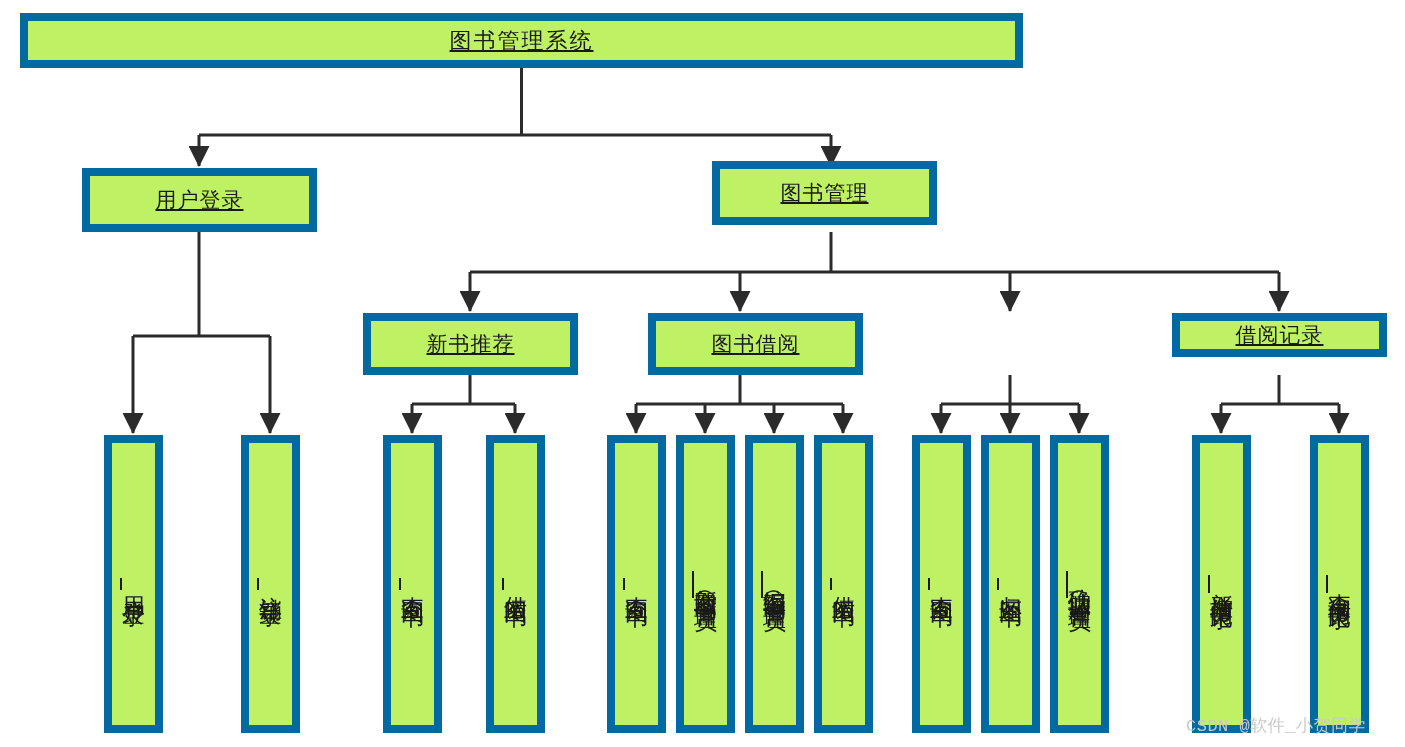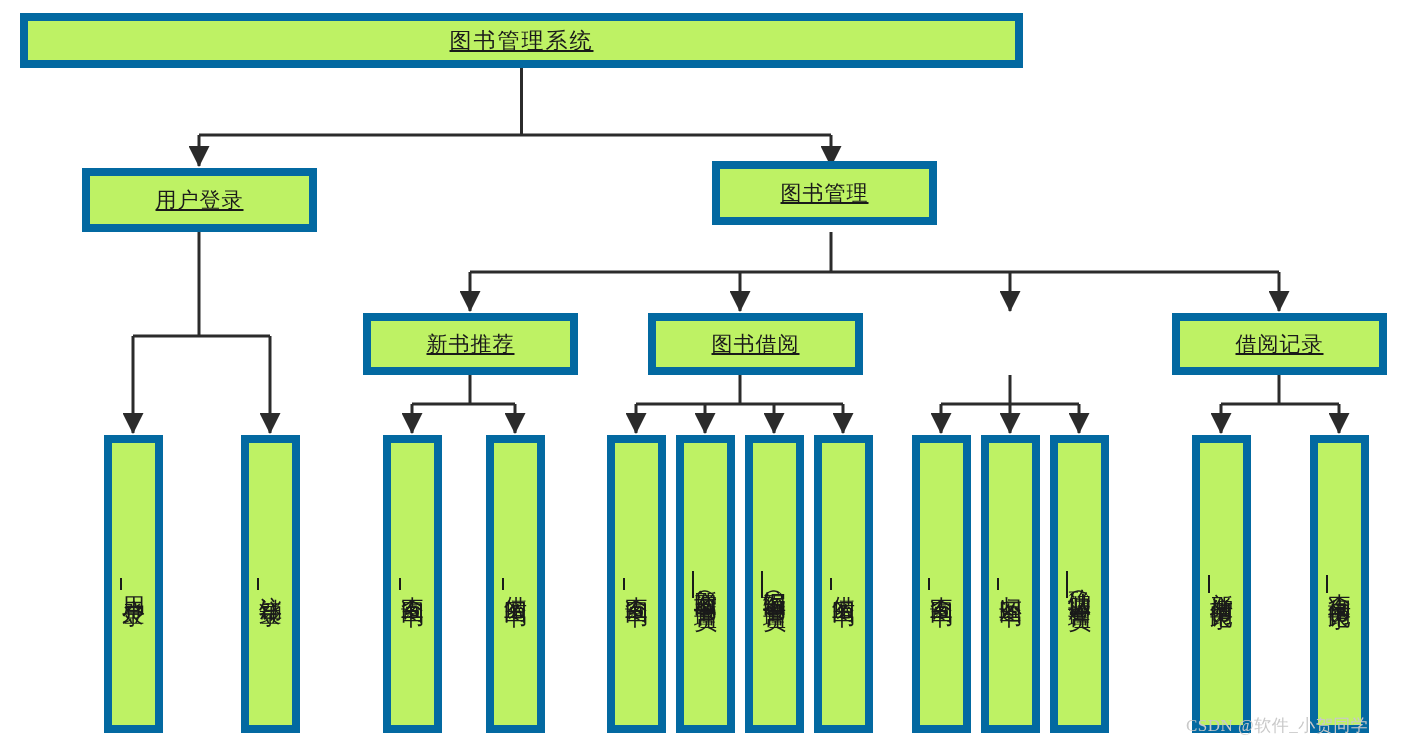--- a/index.html
+++ b/index.html
@@ -66,21 +66,21 @@
   }
   #watermark {
     position: absolute;
     left: 1186px;
     top: 714px;
     font-size: 17px;
     color: #c9c9c9;
     letter-spacing: 0.5px;
     white-space: nowrap;
     z-index: 5;
-    font-family: Liberation Serif, serif;
+    font-family: Liberation Mono, monospace;
   }
 </style>
 </head>
 <body>
 
 <div id="canvas">
 
   <svg id="connectors" viewBox="0 0 1405 747" width="1405" height="747">
     <defs>
       <marker id="arrow" viewBox="0 0 10 10" refX="9.5" refY="5" markerWidth="7" markerHeight="7" orient="auto-start-reverse">
@@ -143,21 +143,21 @@
   <div class="node horiz" style="left:712px; top:161px; width:225px; height:64px;">
     <span class="label">图书管理</span>
   </div>
 
   <div class="node horiz" style="left:363px; top:313px; width:215px; height:62px;">
     <span class="label">新书推荐</span>
   </div>
   <div class="node horiz" style="left:632px; top:313px; width:215px; height:62px;margin-left:16px;">
     <span class="label">图书借阅</span>
   </div>
-  <div class="node horiz" style="left:1172px; top:313px; width:215px; height:62px;">
+  <div class="node horiz" style="left:1172px; top:313px; width:215px; height:44px;">
     <span class="label">借阅记录</span>
   </div>
 
   <div class="node vert" style="left:104px; top:435px; width:59px; height:298px;">
     <span class="label">用户登录</span>
   </div>
   <div class="node vert" style="left:241px; top:435px; width:59px; height:298px;">
     <span class="label">注销登录</span>
   </div>
 

